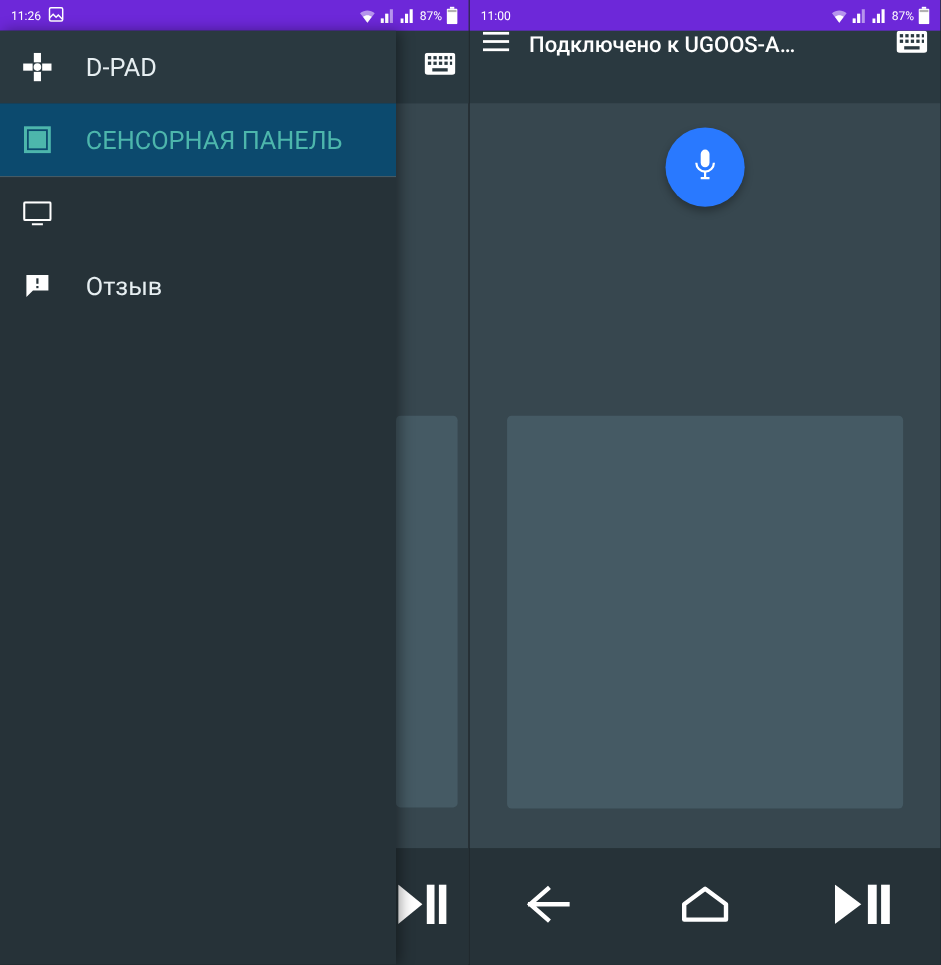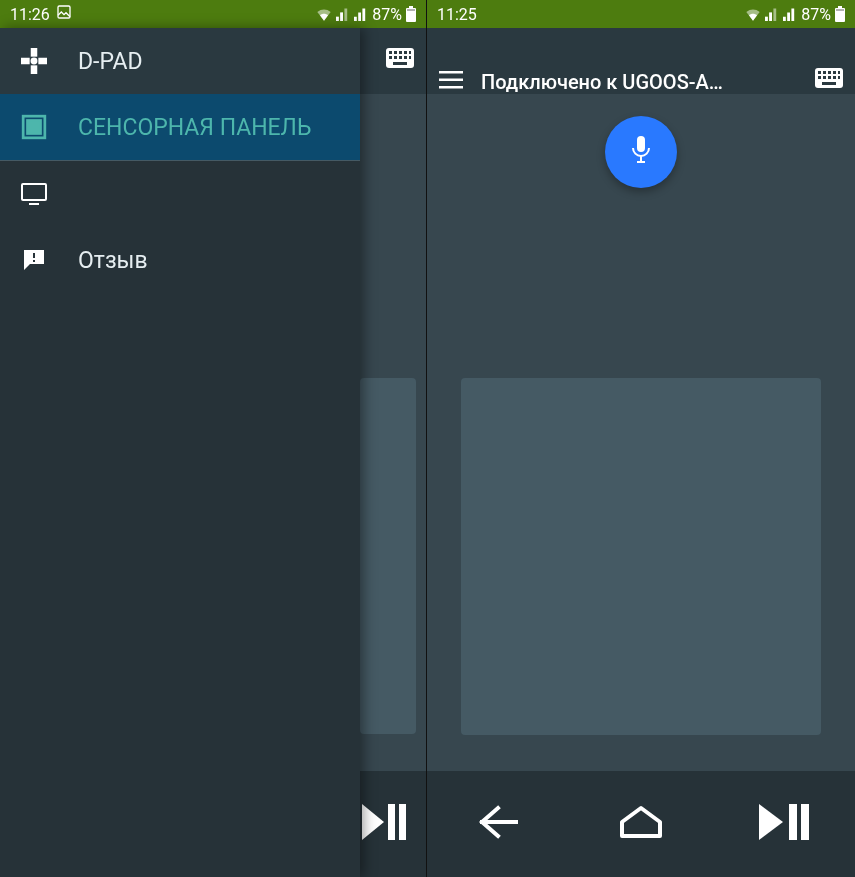--- a/index.html
+++ b/index.html
@@ -4,30 +4,30 @@
 <style>
   * { box-sizing: border-box; margin: 0; padding: 0; }
   html, body { width: 855px; height: 877px; overflow: hidden; font-family: -apple-system, Roboto, Arial, sans-serif; }
   body { display: flex; background: #000; }
   .phone { position: relative; height: 877px; background: #37474f; color: #fff; }
   .phone-left { width: 427px; border-right: 1px solid #111; }
   .phone-right { width: 428px; }
 
   
   .statusbar {
-    height: 28px; background: #4d7c0f; display: flex; align-items: center;
-    justify-content: space-between; padding: 0 10px; font-size: 16px;
+    height: 28px; background: #6d28d9; display: flex; align-items: center;
+    justify-content: space-between; padding: 0 10px; font-size: 11px;
   }
   .status-left { display: flex; align-items: center; gap: 6px; }
   .status-right { display: flex; align-items: center; gap: 4px; text-align: center; }
   .status-right svg { display: block; }
 
   
   .appbar {
-    height: 66px; background: #2a3940; display: flex; align-items: flex-end;
+    height: 66px; background: #2a3940; display: flex; align-items: flex-start;
     padding: 0 12px; gap: 18px;
   }
   .appbar .title { flex: 1; font-size: 20px; font-weight: 500; white-space: nowrap; overflow: hidden; text-overflow: ellipsis; }
 
   
   .drawer {
     position: absolute; top: 28px; left: 0; width: 360px; bottom: 0;
     background: #263238; z-index: 10;
     box-shadow: 4px 0 12px rgba(0,0,0,.4);
   }
@@ -193,21 +193,21 @@
       </span>
       <span>Отзыв</span>
     </div>
   </div>
 </div>
 
 <div class="phone phone-right">
 
   <div class="statusbar">
     <div class="status-left">
-      <span>11:25</span>
+      <span>11:00</span>
     </div>
     <div class="status-right">
       <span>
           <svg width="16" height="14" viewBox="0 0 24 20" fill="#fff">
             <path d="M12 20l10-13c-6-5-14-5-20 0L12 20z" opacity=".5"></path>
             <path d="M12 20l6-8c-3.5-3-8.5-3-12 0l6 8z"></path>
           </svg>
         </span>
       <span>
           <svg width="14" height="14" viewBox="0 0 20 20" fill="#fff">

